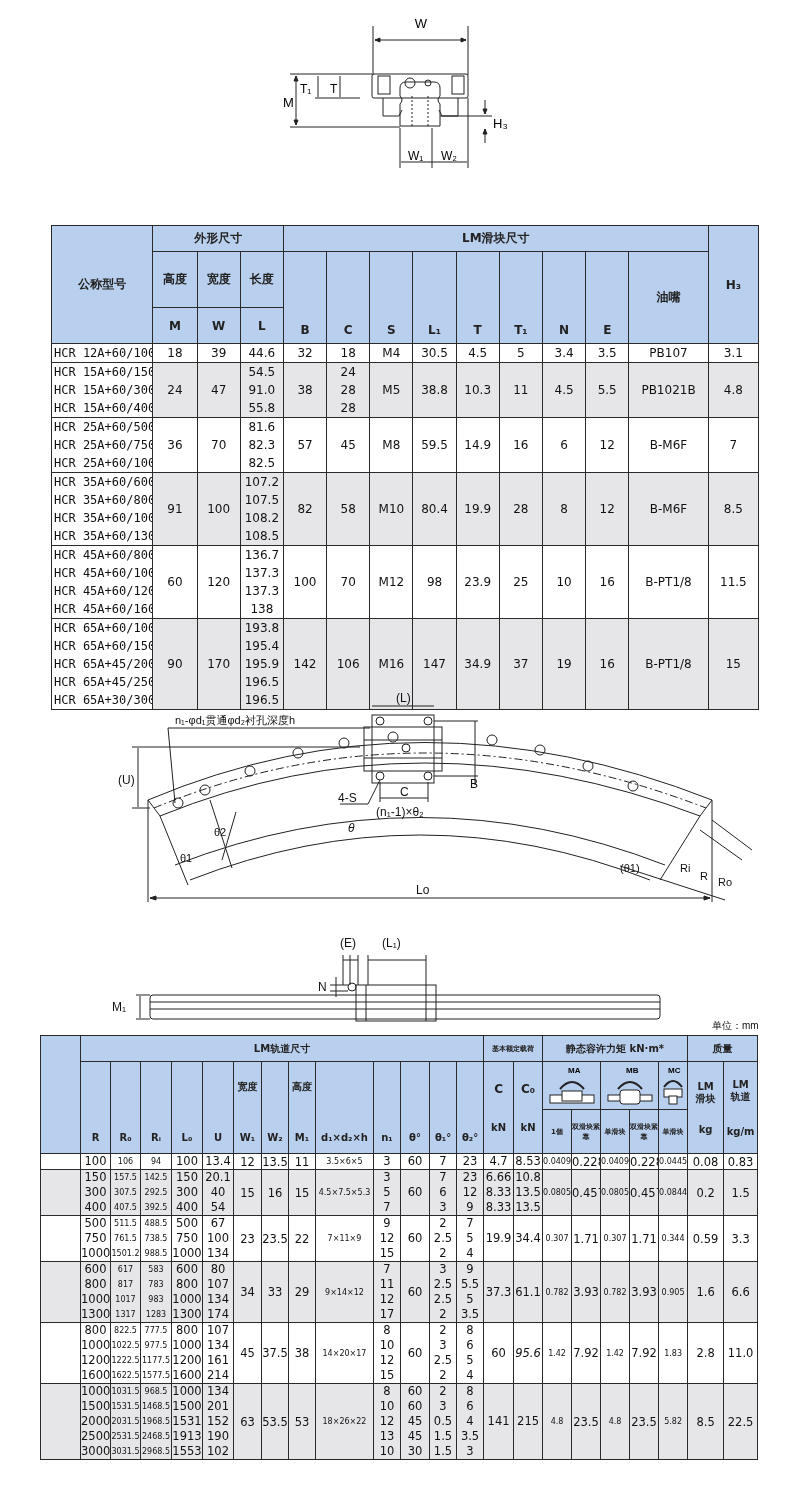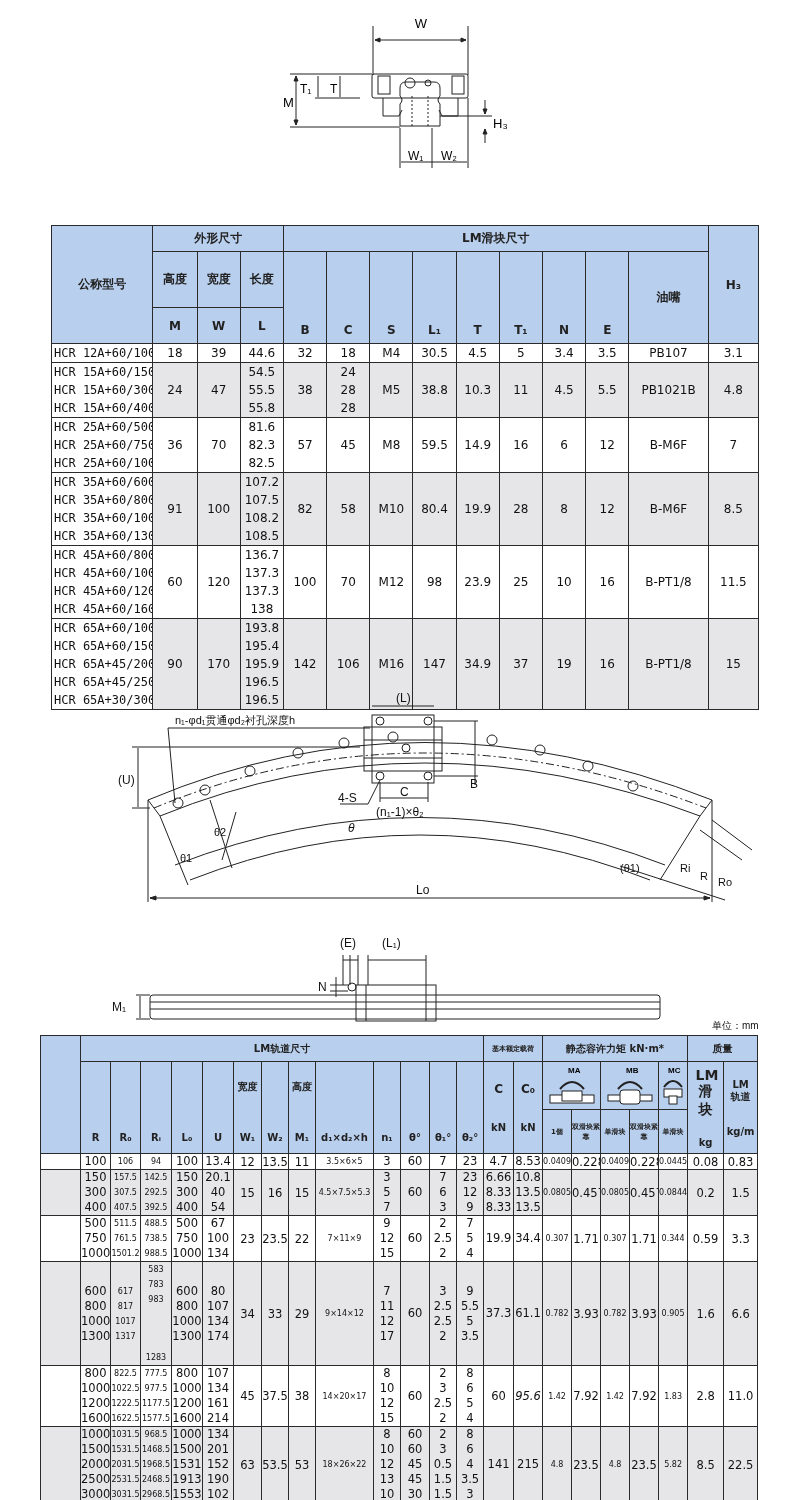--- a/index.html
+++ b/index.html
@@ -142,21 +142,21 @@
       <tr class="g" style="height: 54px;">
         <td class="model ml">
           <div>HCR 15A+60/150R</div>
           <div>HCR 15A+60/300R</div>
           <div>HCR 15A+60/400R</div>
         </td>
         <td>24</td>
         <td>47</td>
         <td class="ml">
           <div>54.5</div>
-          <div>55.5</div>
+          <div>91.0</div>
           <div>55.8</div>
         </td>
         <td>38</td>
         <td class="ml">
           <div>24</div>
           <div>28</div>
           <div>28</div>
         </td>
         <td>M5</td>
         <td>38.8</td>
@@ -468,21 +468,21 @@
           </svg>
     </th>
     <th>
       <svg width="28" height="44" viewBox="0 0 28 44">
             <text x="9" y="10" font-size="8" font-weight="bold">MC</text>
             <path d="M5 24 Q14 12 23 24" stroke="#222" fill="none" stroke-width="2"></path>
             <rect x="5" y="26" width="18" height="8" fill="#fff" stroke="#222"></rect>
             <rect x="10" y="33" width="8" height="8" fill="#fff" stroke="#222"></rect>
           </svg>
     </th>
-    <th rowspan="2"><span class="stack"><span style="white-space:normal;width:20px;margin:0 auto 18px;font-size:14px">LM滑块</span><span>kg</span></span></th>
+    <th rowspan="2"><span class="stack"><span style="white-space:normal;width:20px;margin:0 auto 18px;font-size:10px">LM滑块</span><span>kg</span></span></th>
     <th rowspan="2"><span class="stack"><span style="white-space:normal;width:20px;margin:0 auto 22px;font-size:10px">LM轨道</span><span>kg/m</span></span></th>
   </tr>
   <tr style="height:44px">
     <th class="tiny">1個</th>
     <th class="tiny" style="white-space:normal">双滑块紧靠</th>
     <th class="tiny">单滑块</th>
     <th class="tiny" style="white-space:normal">双滑块紧靠</th>
     <th class="tiny">单滑块</th>
   </tr>
   </tbody>
@@ -675,21 +675,21 @@
         <td class="small">
           <div style="line-height: 15px;">617</div>
           <div style="line-height: 15px;">817</div>
           <div style="line-height: 15px;">1017</div>
           <div style="line-height: 15px;">1317</div>
         </td>
         <td class="small">
           <div style="line-height: 15px;">583</div>
           <div style="line-height: 15px;">783</div>
           <div style="line-height: 15px;">983</div>
-          <div style="line-height: 15px; margin-top: 43px;">1283</div>
+          <div style="line-height: 15px;">1283</div>
         </td>
         <td>
           <div style="line-height: 15px;">600</div>
           <div style="line-height: 15px;">800</div>
           <div style="line-height: 15px;">1000</div>
           <div style="line-height: 15px;">1300</div>
         </td>
         <td>
           <div style="line-height: 15px;">80</div>
           <div style="line-height: 15px;">107</div>

